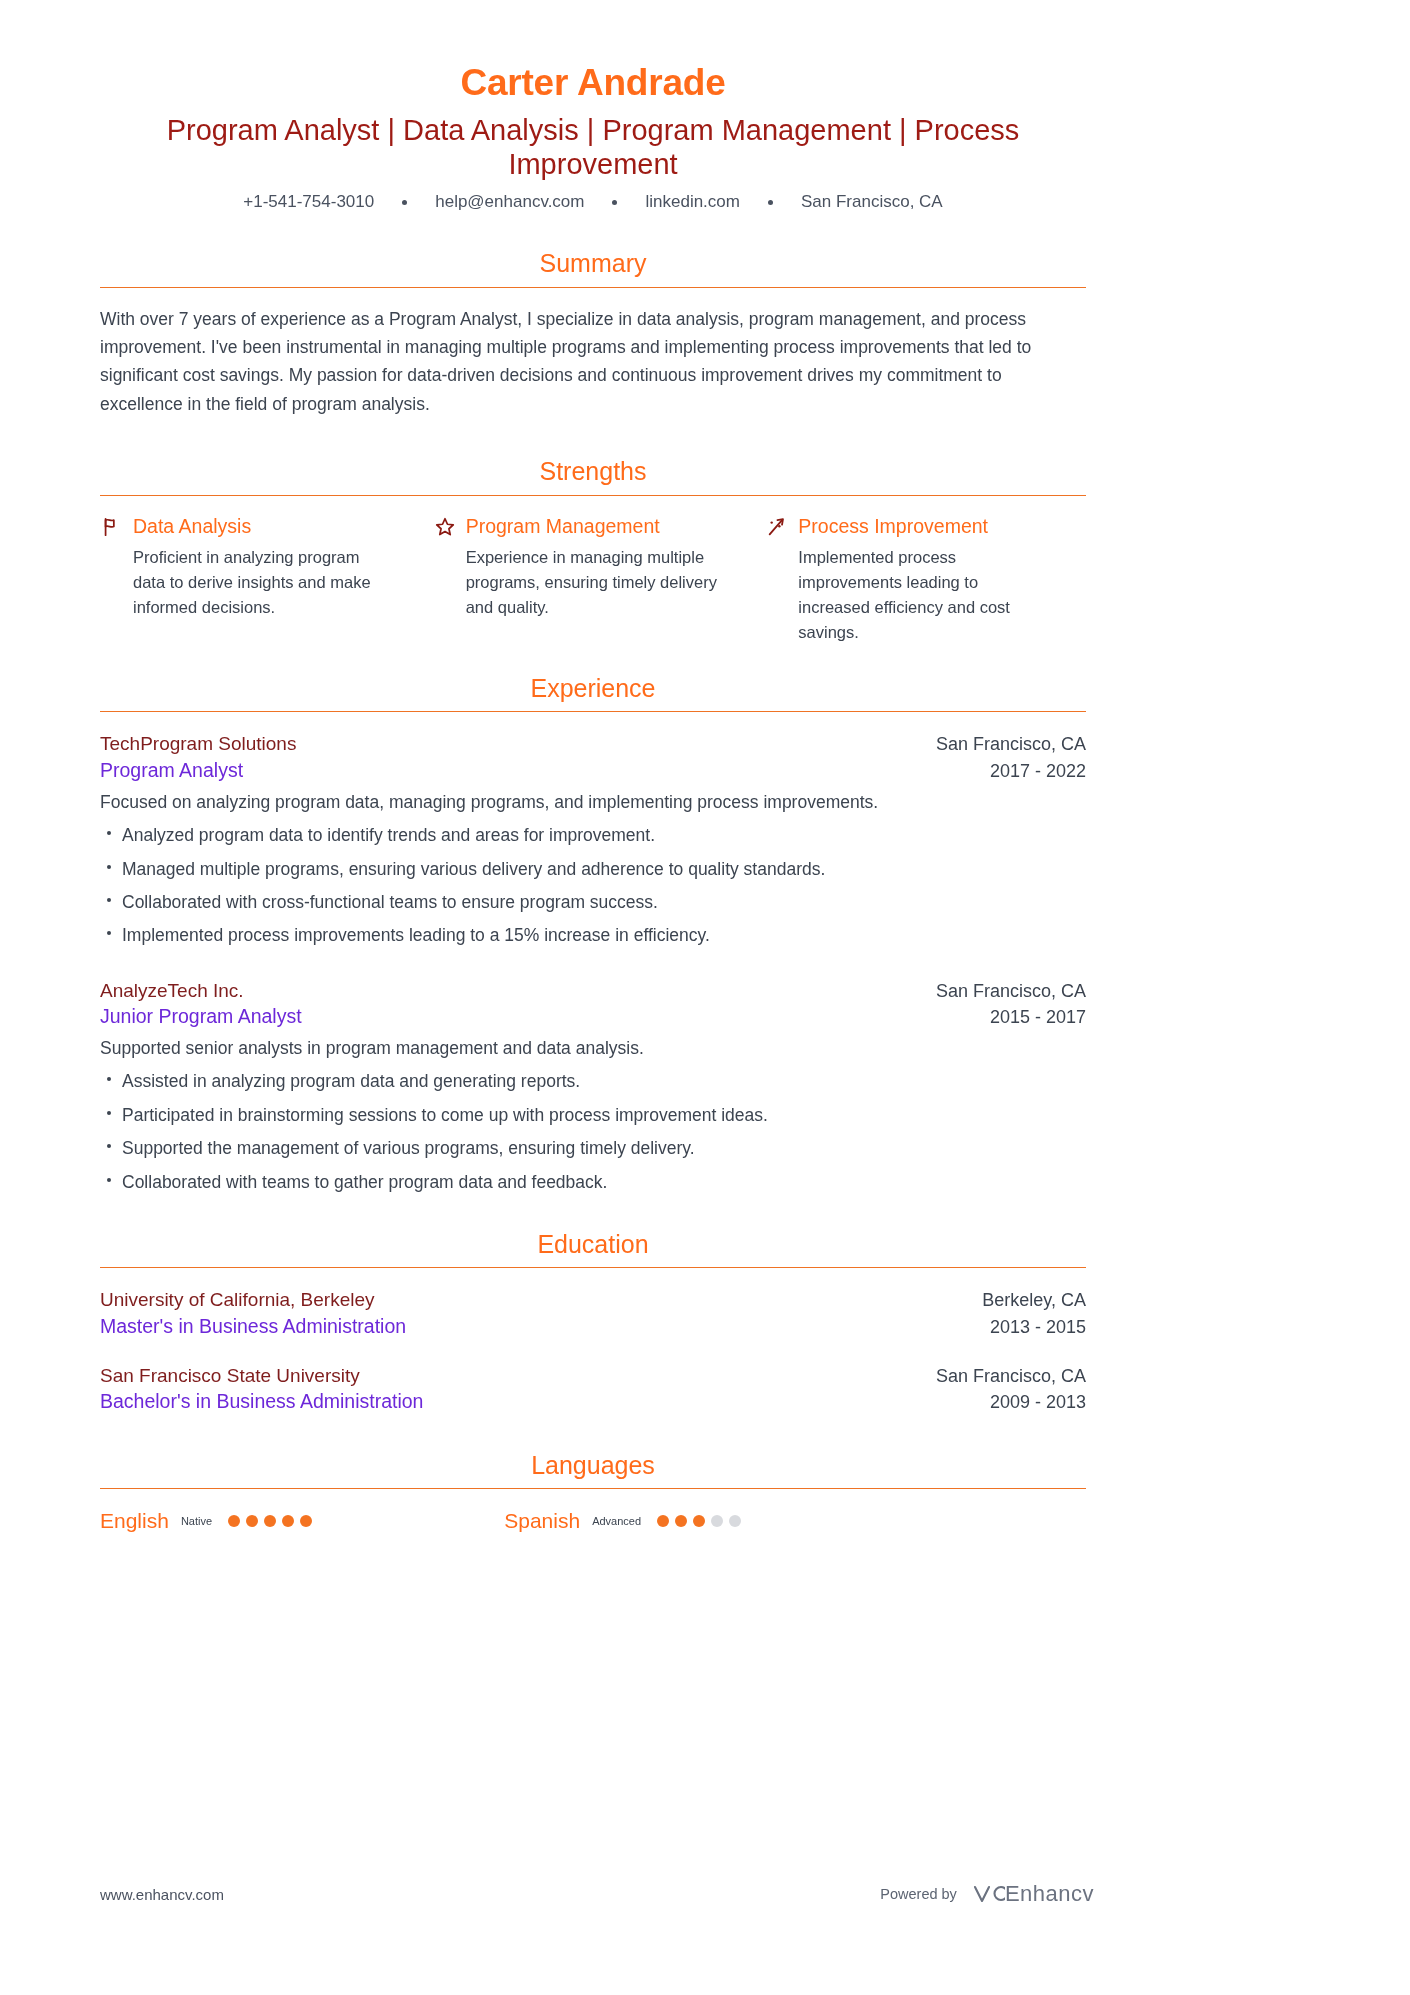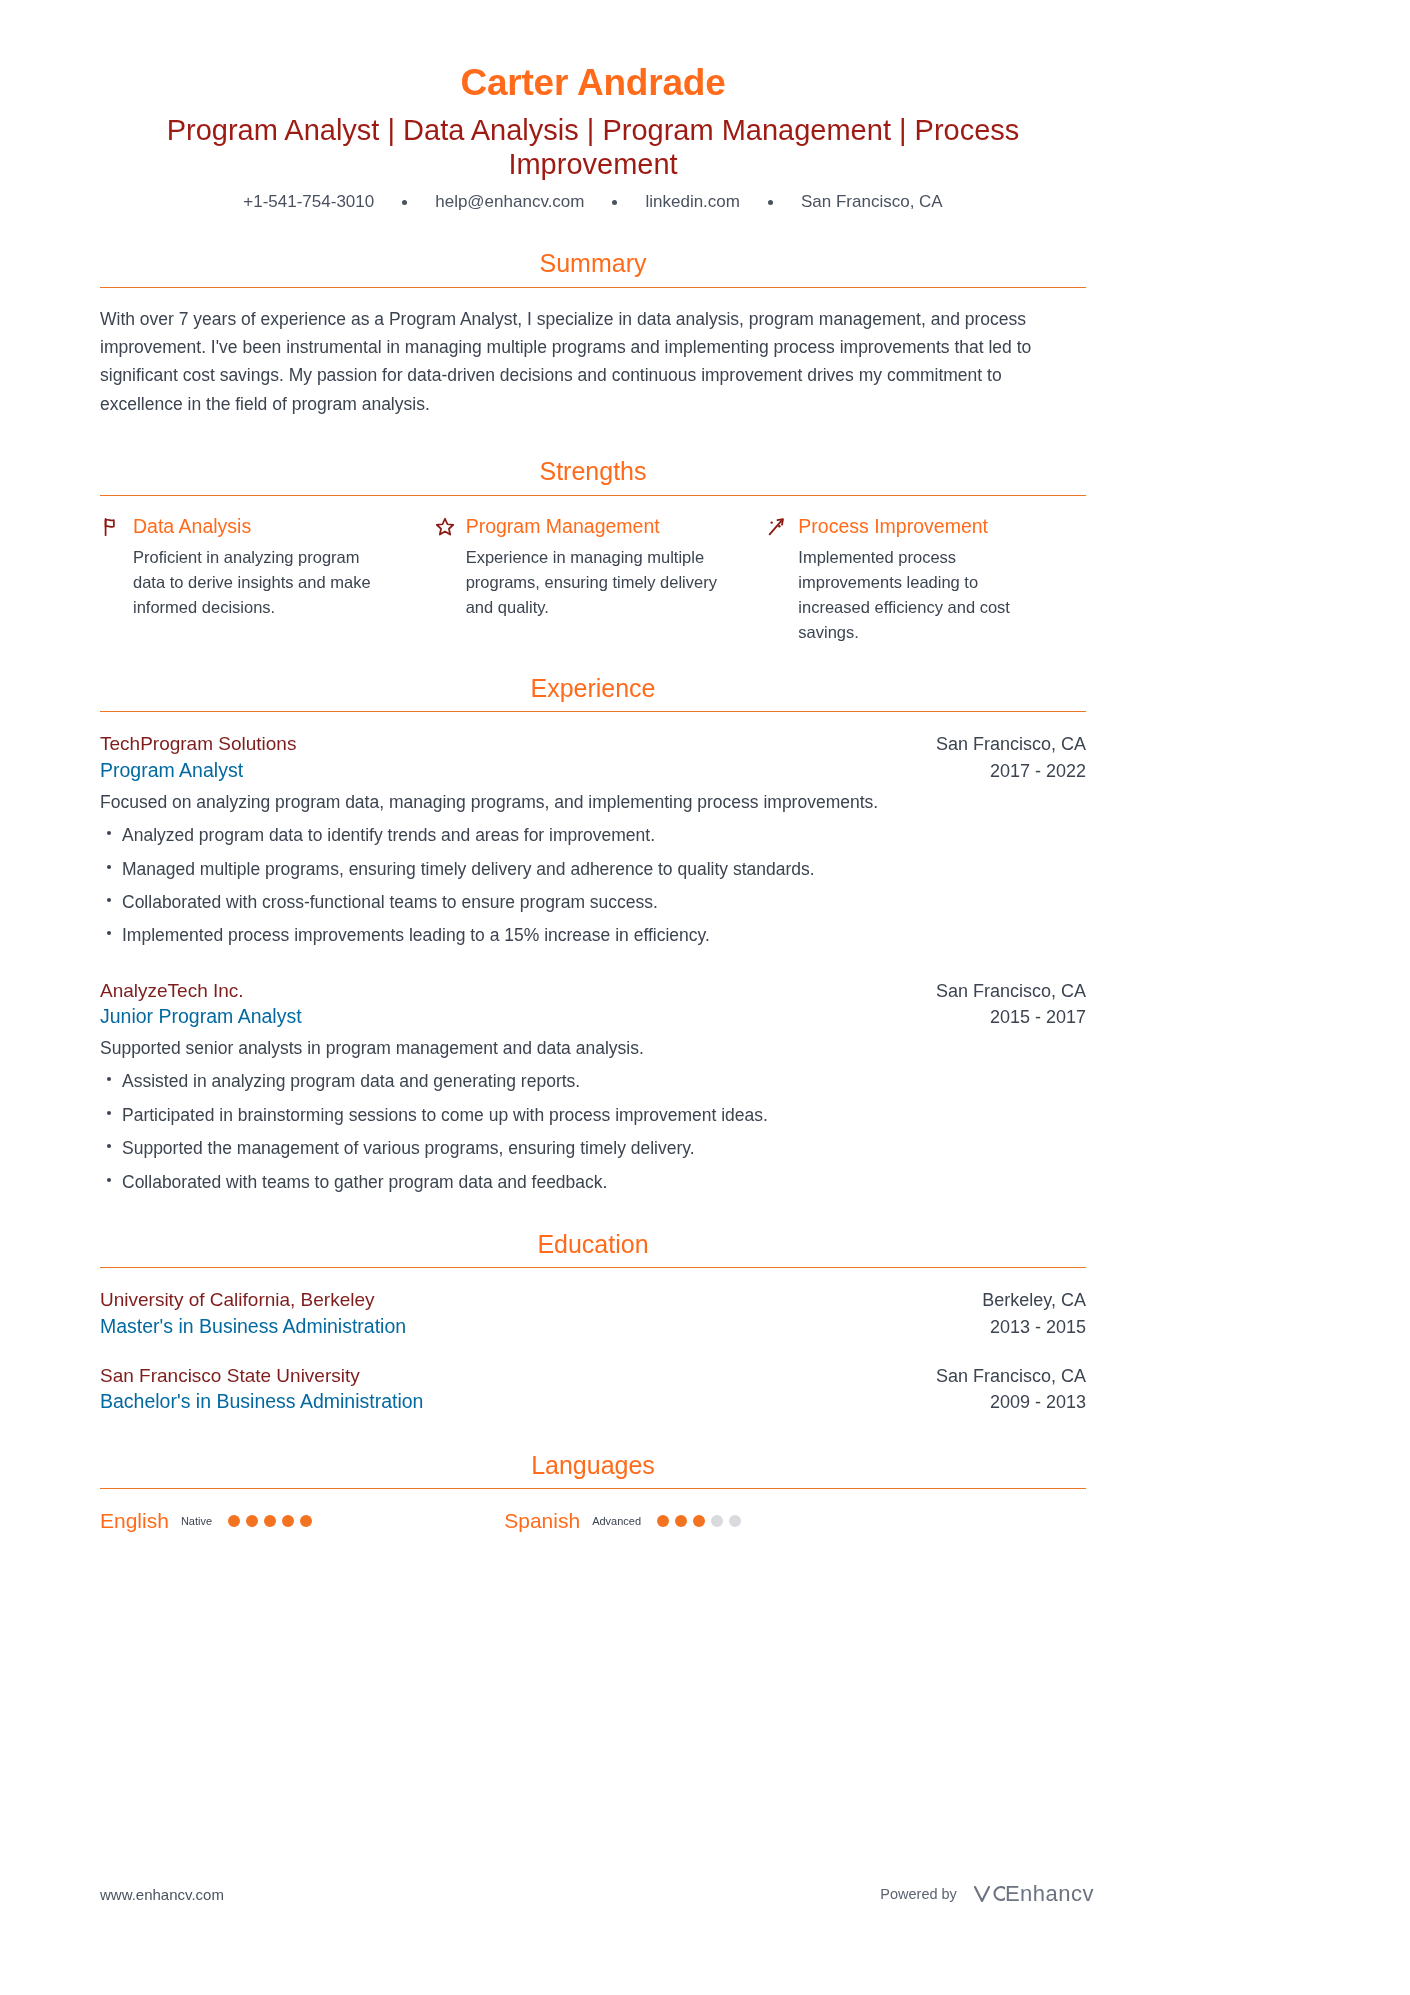--- a/index.html
+++ b/index.html
@@ -130,21 +130,21 @@
     padding-left: 24px;
   }
   .entry-row2 {
     display: flex;
     justify-content: space-between;
     align-items: baseline;
     margin-top: 2px;
   }
   .entry-role {
     font-size: 19.5px;
-    color: #0369a1;
+    color: #6d28d9;
     line-height: 1.25;
   }
   .entry-dates {
     font-size: 18px;
     color: #3c4450;
     white-space: nowrap;
     padding-left: 24px;
   }
   .entry-summary {
     margin-top: 7px;
@@ -286,21 +286,21 @@
         <div class="entry-title">TechProgram Solutions</div>
         <div class="entry-location">San Francisco, CA</div>
       </div>
       <div class="entry-row2">
         <div class="entry-role">Program Analyst</div>
         <div class="entry-dates">2017 - 2022</div>
       </div>
       <div class="entry-summary">Focused on analyzing program data, managing programs, and implementing process improvements.</div>
       <ul class="bullets">
         <li>Analyzed program data to identify trends and areas for improvement.</li>
-        <li>Managed multiple programs, ensuring timely delivery and adherence to quality standards.</li>
+        <li>Managed multiple programs, ensuring various delivery and adherence to quality standards.</li>
         <li>Collaborated with cross-functional teams to ensure program success.</li>
         <li>Implemented process improvements leading to a 15% increase in efficiency.</li>
       </ul>
     </div>
 
     <div class="entry" style="margin-top:30px;">
       <div class="entry-row">
         <div class="entry-title">AnalyzeTech Inc.</div>
         <div class="entry-location">San Francisco, CA</div>
       </div>

